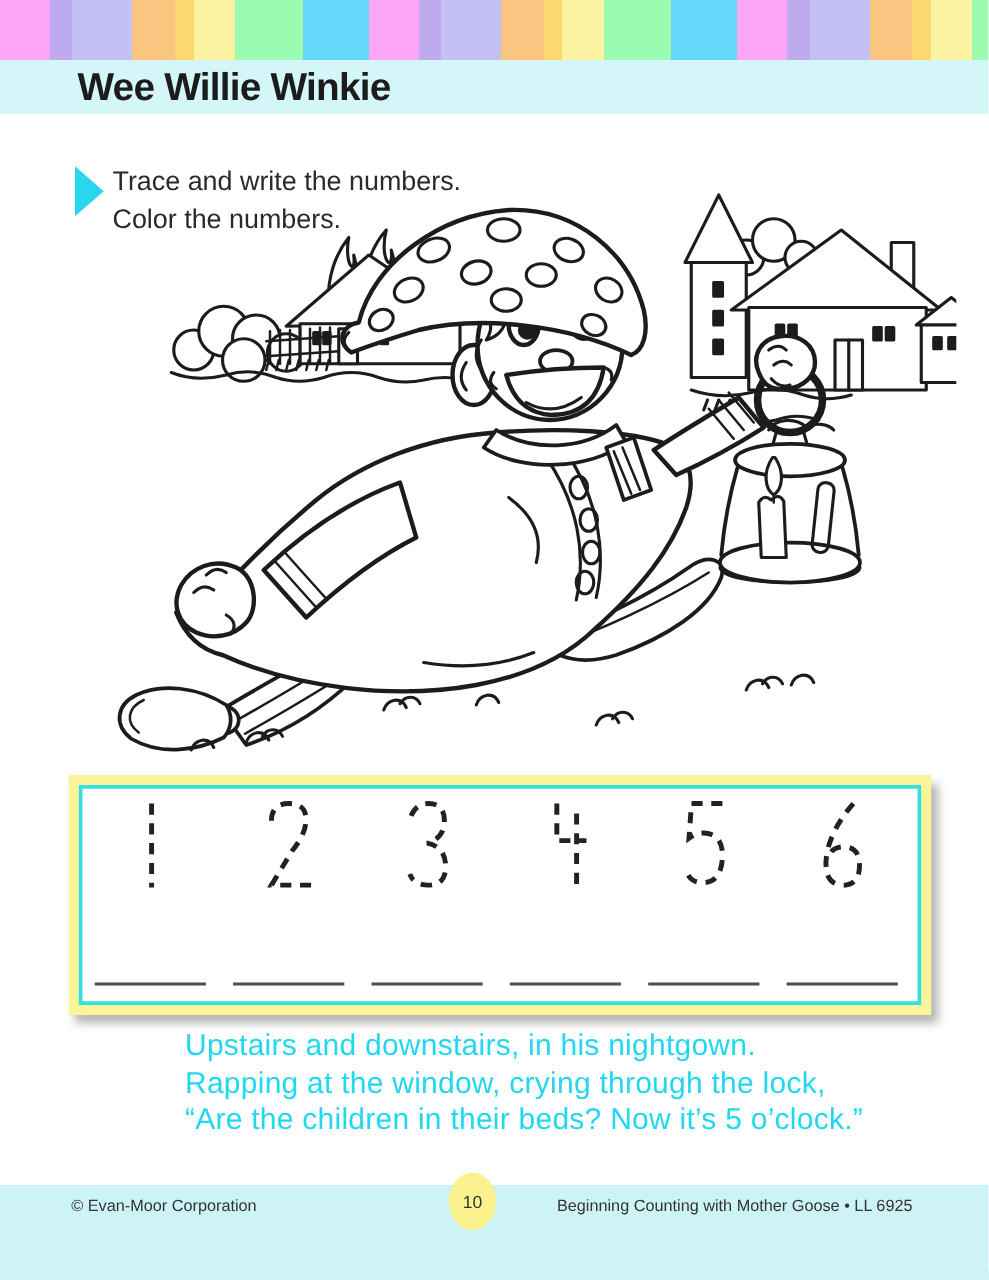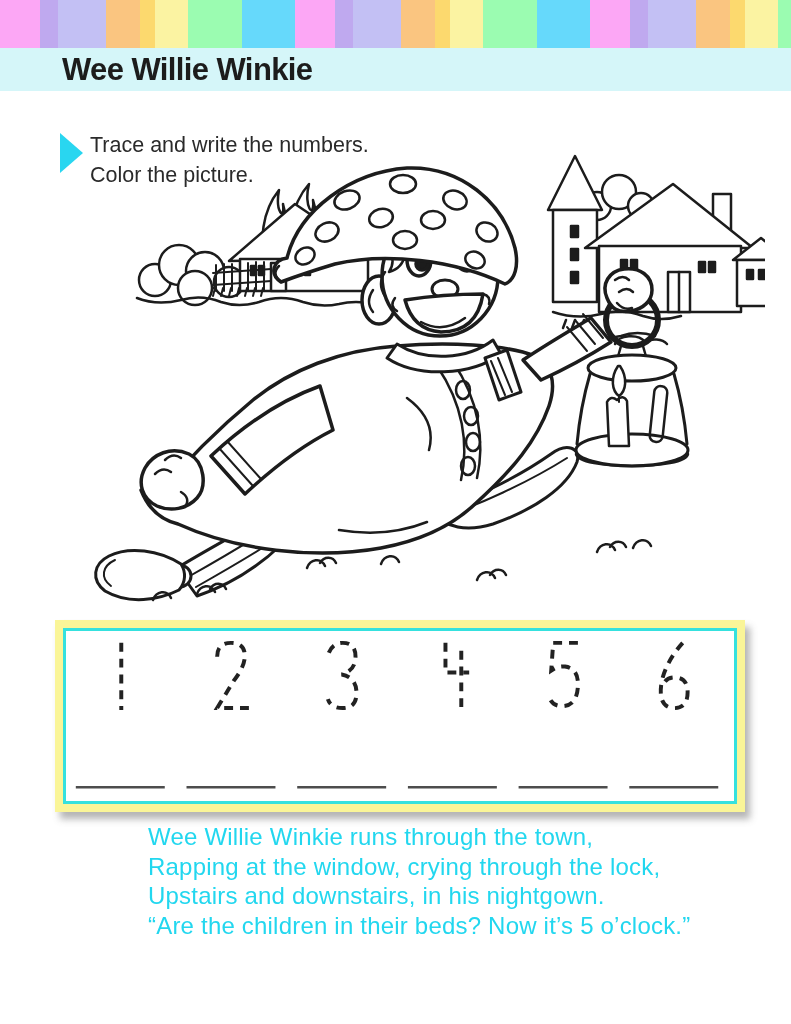--- a/index.html
+++ b/index.html
@@ -65,21 +65,21 @@
   <div class="stripes"></div>
 
   <div class="title-bar">
     <div class="title-text">Wee Willie Winkie</div>
   </div>
 
   <div class="instructions">
     <div class="tri-icon"></div>
     <div class="instr-lines">
       <div>Trace and write the numbers.</div>
-      <div>Color the picture.</div>
+      <div>Color the numbers.</div>
     </div>
   </div>
 
   <svg class="illustration" viewBox="0 0 680 470" fill="none" stroke="#1c1c1c" stroke-width="3" stroke-linecap="round" stroke-linejoin="round" aria-label="Wee Willie Winkie in a polka-dot nightcap running with a candle lantern past village houses">
 
     <g stroke-width="2.5">
       <circle cx="70" cy="132" r="16" fill="#fff"></circle>
       <circle cx="94" cy="117" r="20" fill="#fff"></circle>
       <circle cx="120" cy="123" r="19" fill="#fff"></circle>
       <circle cx="144" cy="134" r="15" fill="#fff"></circle>
@@ -277,20 +277,26 @@
           <line x1="230" y1="158" x2="320" y2="158"></line>
           <line x1="342" y1="158" x2="432" y2="158"></line>
           <line x1="454" y1="158" x2="544" y2="158"></line>
           <line x1="566" y1="158" x2="656" y2="158"></line>
         </g>
       </svg>
     </div>
   </div>
 
   <div class="rhyme">
-    <div>Wee Willie Winkie runs through the town,</div>
+    <div>Upstairs and downstairs, in his nightgown.</div>
     <div>Rapping at the window, crying through the lock,</div>
-    <div>Upstairs and downstairs, in his nightgown.</div>
     <div>“Are the children in their beds? Now it’s 5 o’clock.”</div>
   </div>
 
+  <div class="footer">
+    <div class="footer-left">© Evan-Moor Corporation</div>
+    <div class="page-num-oval">
+      <span>10</span>
+    </div>
+    <div class="footer-right">Beginning Counting with Mother Goose • LL 6925</div>
+  </div>
 
 </div>
 
 </body></html>

